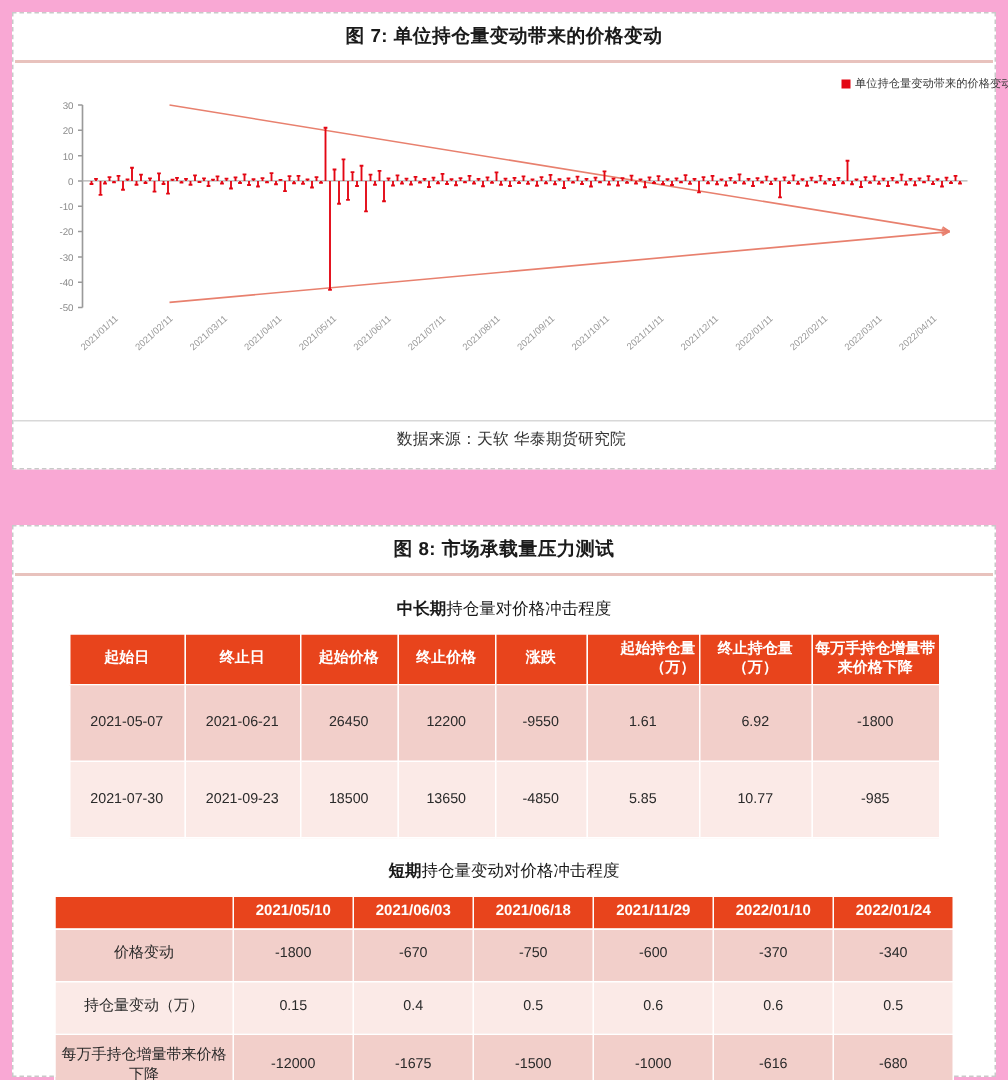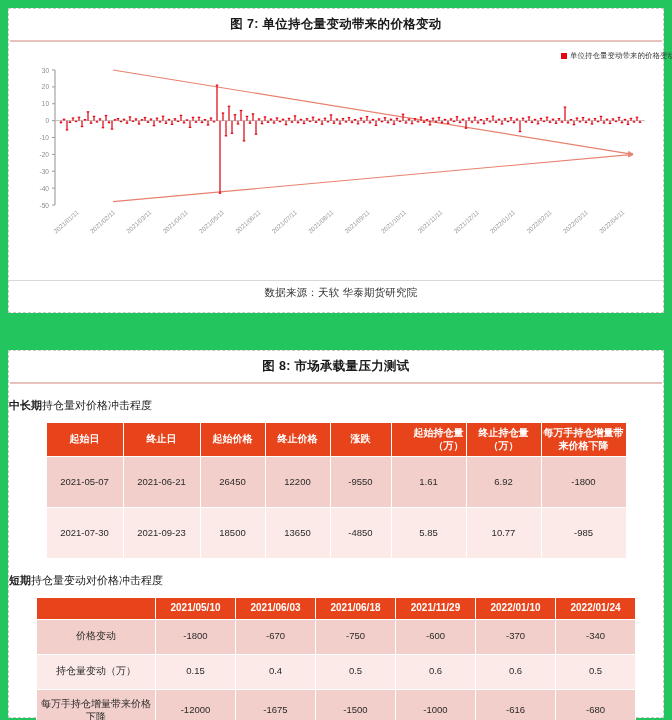--- a/index.html
+++ b/index.html
@@ -9,21 +9,21 @@
     width: 672px;
     height: 720px;
     overflow: hidden;
     font-family: "Liberation Sans", "DejaVu Sans", sans-serif;
   }
 
   .page {
     width: 672px;
     height: 720px;
     position: relative;
-    background: #22c55e;
+    background: #f9a8d4;
   }
 
   
   .panel {
     position: absolute;
     left: 8px;
     width: 656px;
     border: 1px dashed #c9c9c9;
     background: #ffffff;
     box-sizing: border-box;
@@ -81,21 +81,21 @@
     vertical-align: -1px;
   }
   .chart-svg {
     position: absolute;
     top: 0;
     left: 0;
   }
 
   
   .sub-title {
-    text-align: left;
+    text-align: center;
     font-size: 11px;
     color: #1a1a1a;
     margin: 14px 0 9px 0;
   }
   .sub-title b { font-weight: bold; }
 
   table.t {
     border-collapse: collapse;
     font-size: 9.5px;
     color: #2a2a2a;

